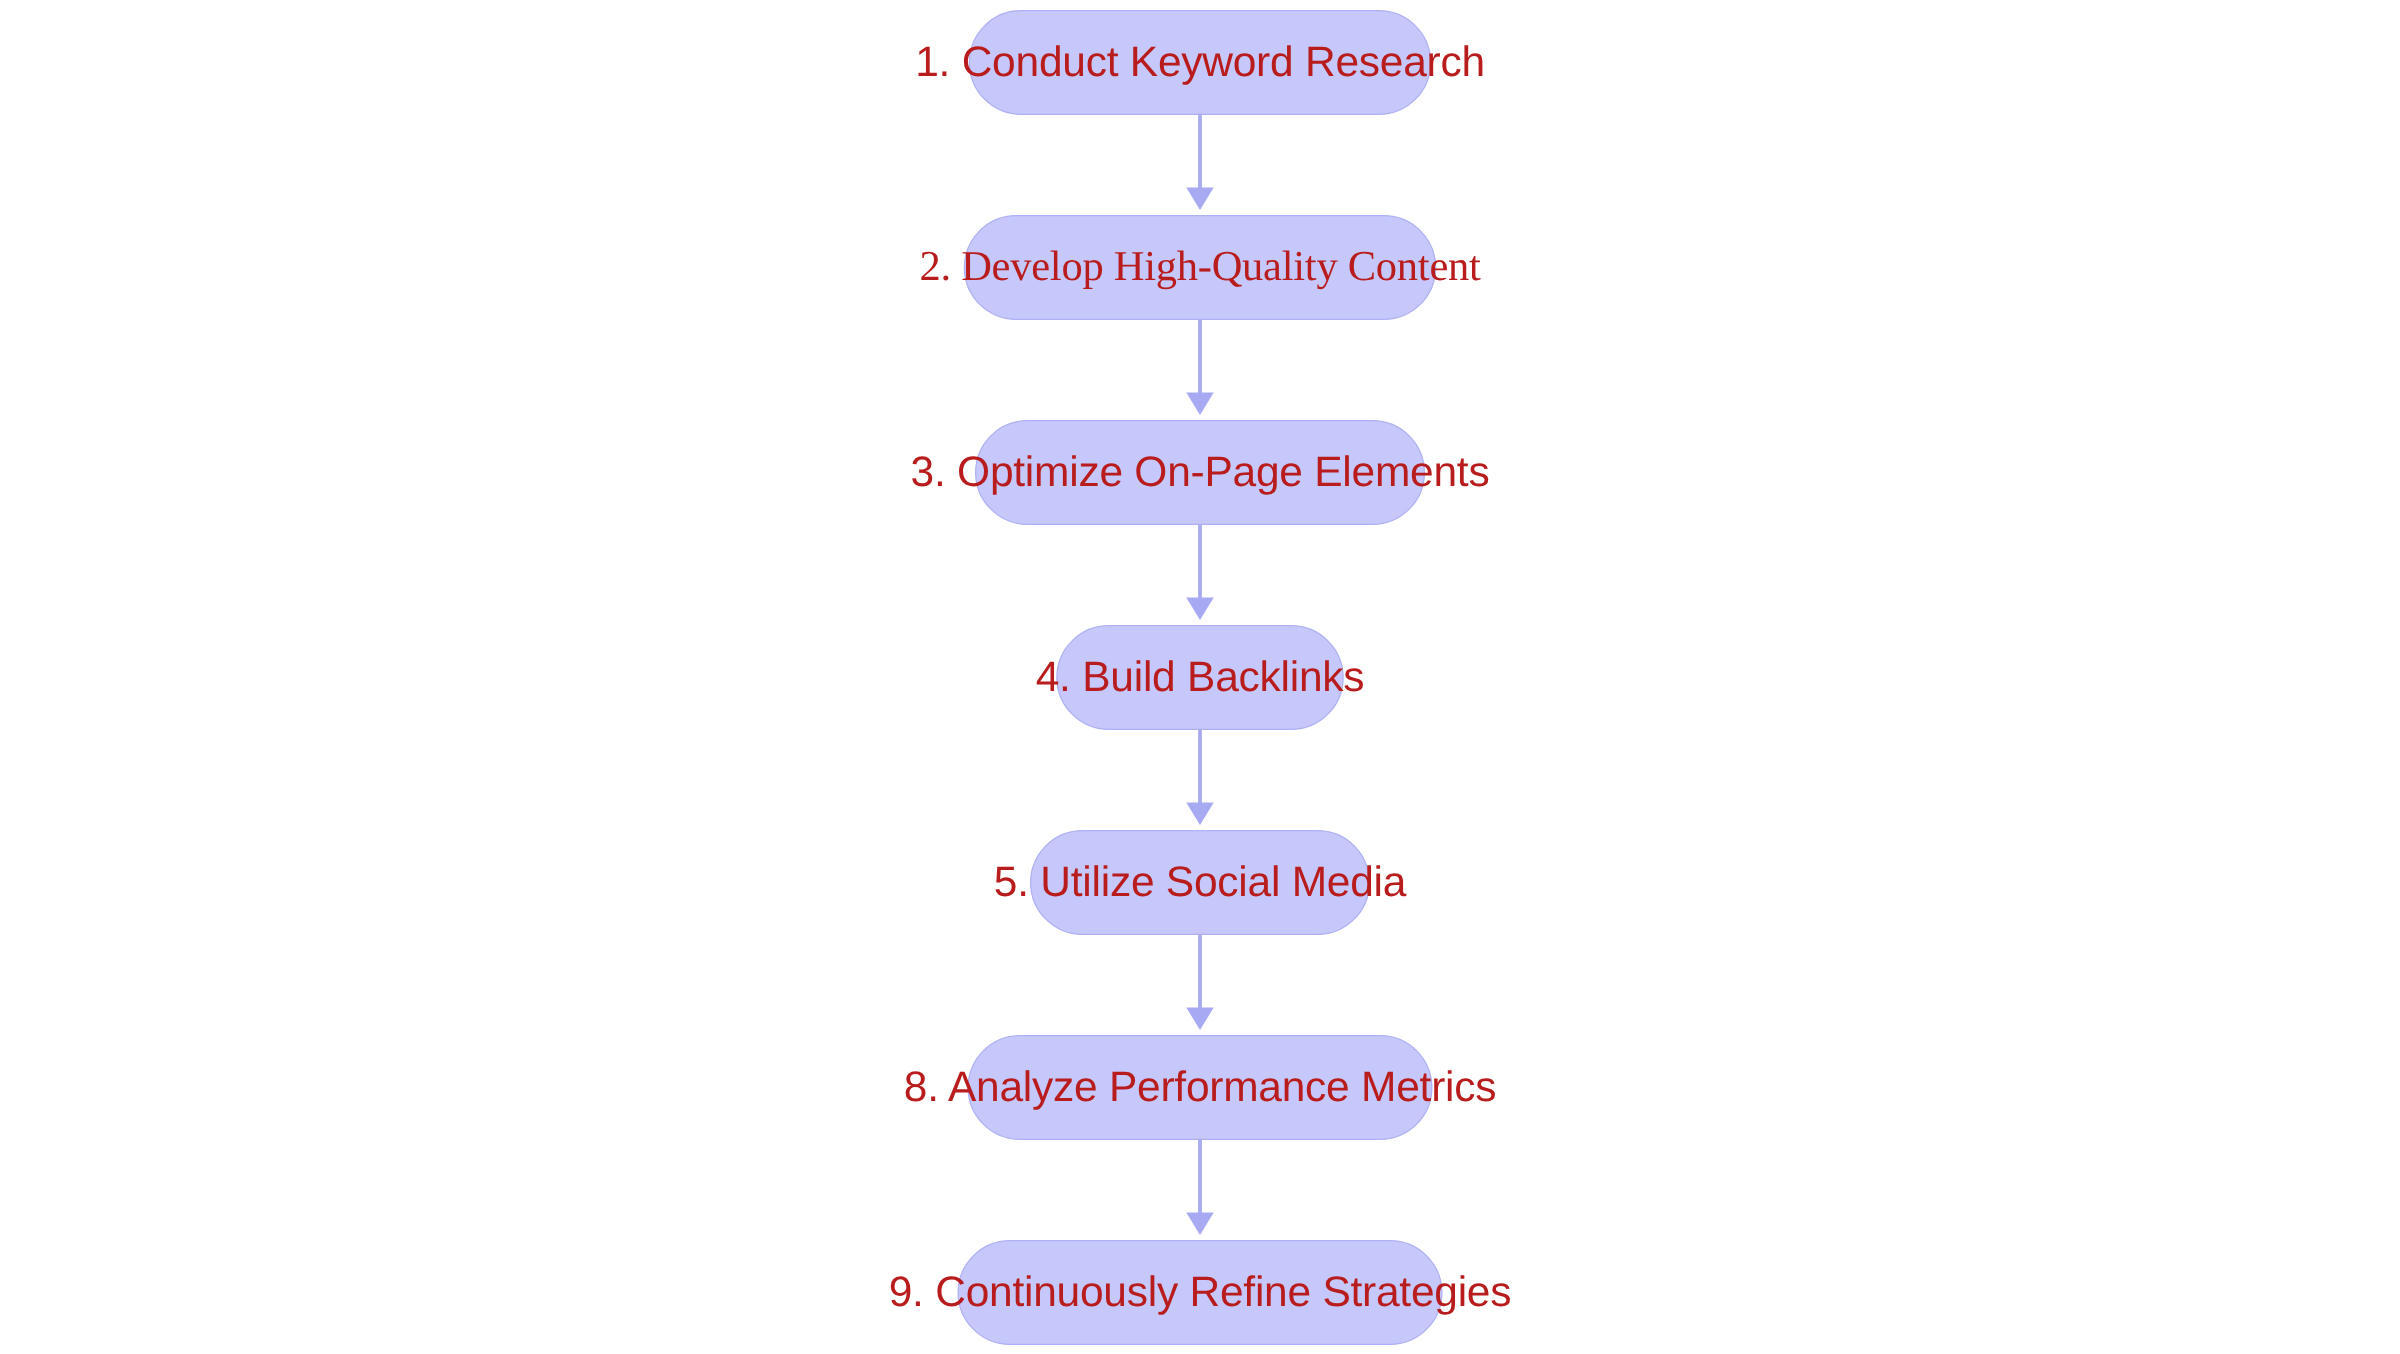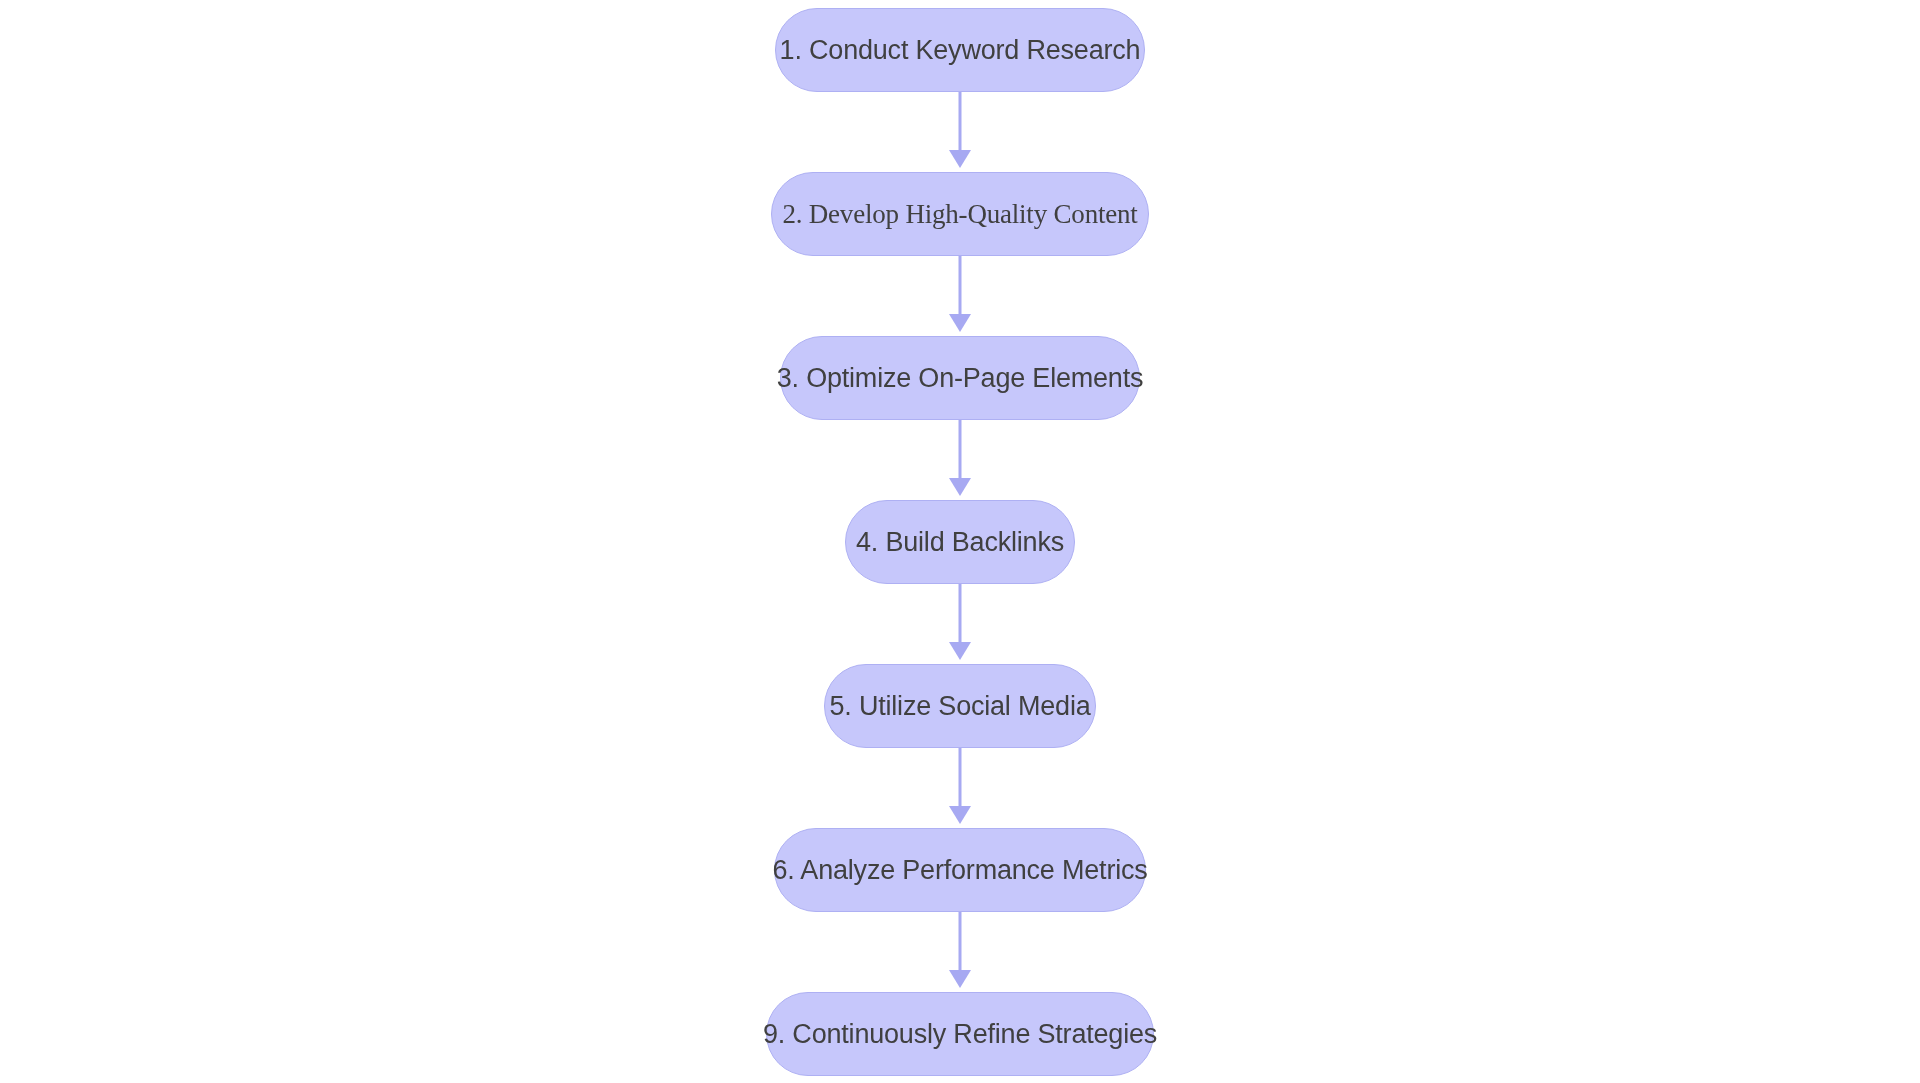--- a/index.html
+++ b/index.html
@@ -40,22 +40,22 @@
     border: 1.5px solid #aeb0f3;
     display: flex;
     align-items: center;
     justify-content: center;
     padding: 0 34px;
     position: relative;
     z-index: 2;
   }
 
   .node-label {
-    color: #404040;
-    font-size: 27px;
+    color: #b91c1c;
+    font-size: 34px;
     font-weight: 400;
     letter-spacing: -0.2px;
     white-space: nowrap;
     line-height: 1;
   }
 
   .connector {
     position: relative;
     width: 40px;
     height: 80px;
@@ -137,21 +137,21 @@
       <div class="node" style="width:272px;text-align:center;">
         <span class="node-label">5. Utilize Social Media</span>
       </div>
 
       <div class="connector">
         <div class="conn-line"></div>
         <div class="conn-head"></div>
       </div>
 
       <div class="node" style="width:372px;">
-        <span class="node-label">6. Analyze Performance Metrics</span>
+        <span class="node-label">8. Analyze Performance Metrics</span>
       </div>
 
       <div class="connector">
         <div class="conn-line"></div>
         <div class="conn-head"></div>
       </div>
 
       <div class="node" style="width:388px;">
         <span class="node-label">9. Continuously Refine Strategies</span>
       </div>

